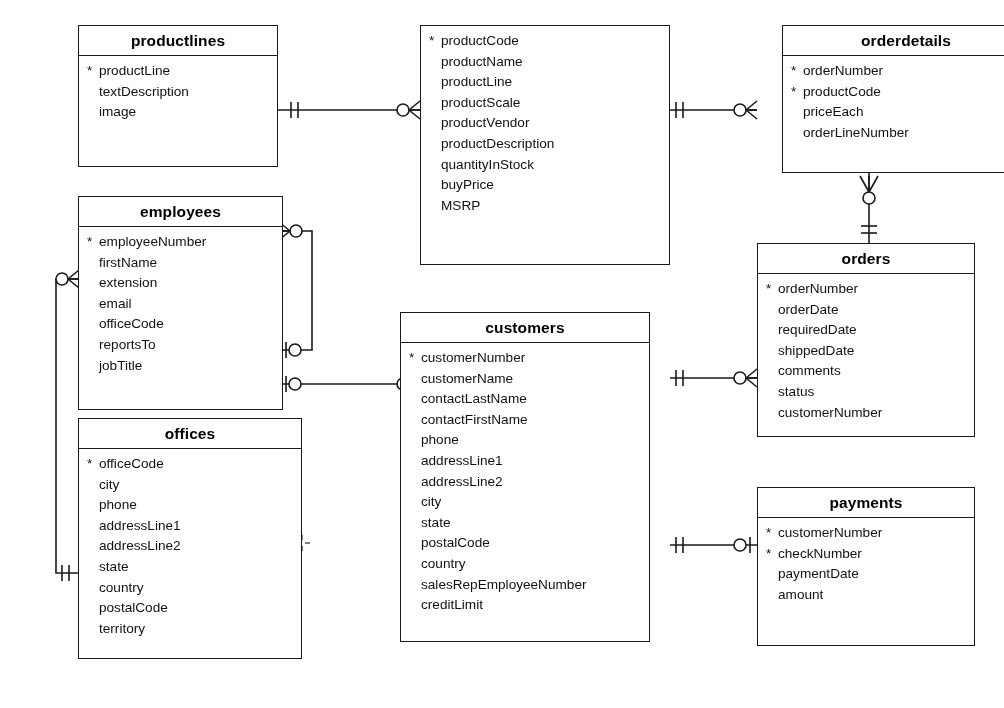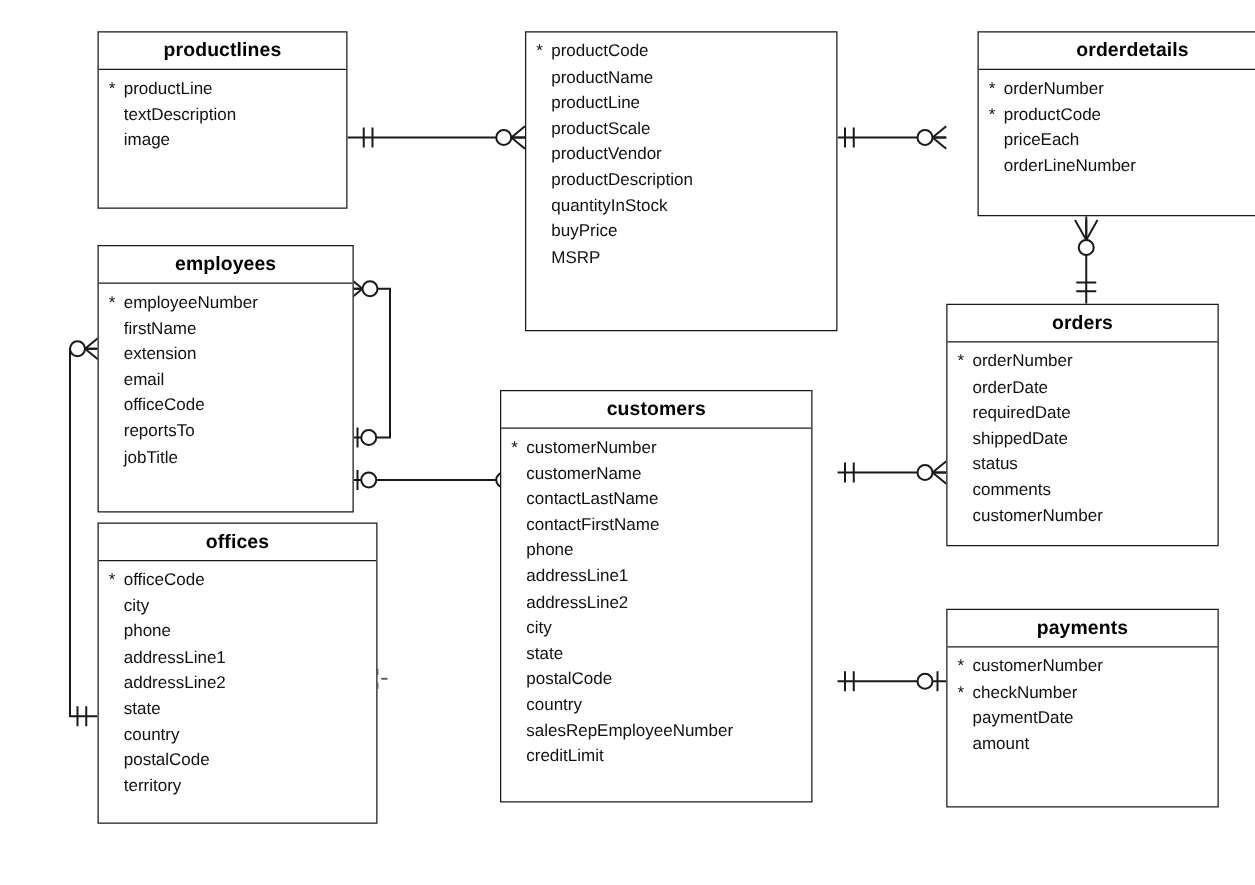--- a/index.html
+++ b/index.html
@@ -295,25 +295,25 @@
           <div class="attr">
             <span class="pk-mark"></span>
             <span class="attr-name">requiredDate</span>
           </div>
           <div class="attr">
             <span class="pk-mark"></span>
             <span class="attr-name">shippedDate</span>
           </div>
           <div class="attr">
             <span class="pk-mark"></span>
+            <span class="attr-name">comments</span>
+          </div>
+          <div class="attr">
+            <span class="pk-mark"></span>
             <span class="attr-name">status</span>
-          </div>
-          <div class="attr">
-            <span class="pk-mark"></span>
-            <span class="attr-name">comments</span>
           </div>
           <div class="attr">
             <span class="pk-mark"></span>
             <span class="attr-name">customerNumber</span>
           </div>
         </div>
       </div>
       <div class="entity" style="left: 400px; top: 312px; width: 250px; height: 330px;">
         <div class="entity-title">customers</div>
         <div class="attr-list">

